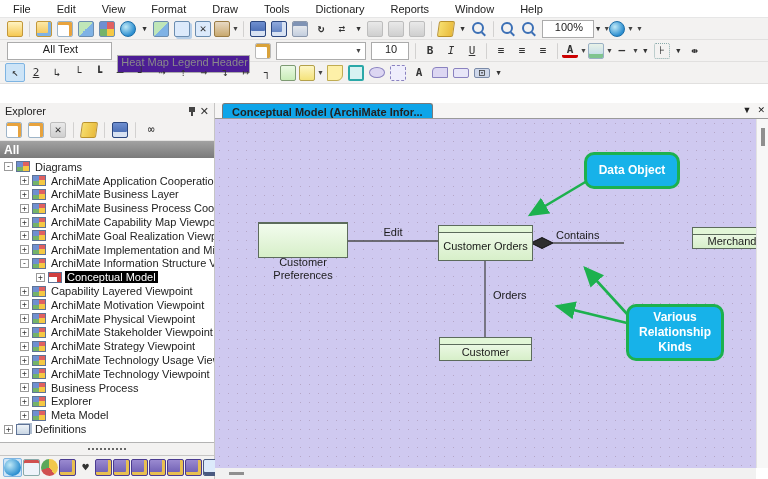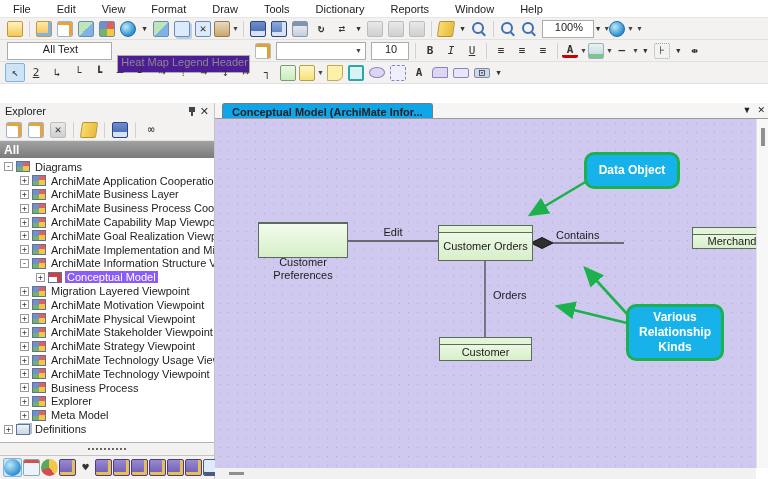--- a/index.html
+++ b/index.html
@@ -76,21 +76,21 @@
   .exp-close { font-size:11px; font-weight:bold; color:#333; }
   .exp-tools { height:22px; display:flex; align-items:center; gap:2px; padding:0 4px; border-bottom:1px solid #e3e2e1; }
   .all-bar { height:17px; background:linear-gradient(#a2a2a2,#7a7a7a); color:#fff; font-weight:bold; font-size:12px; display:flex; align-items:center; padding-left:4px; }
   .tree { flex:1; background:#fff; overflow:hidden; padding-top:2px; }
   .tree-row { height:13.8px; display:flex; align-items:center; gap:3px; white-space:nowrap; overflow:hidden; }
   .twisty { width:9px; height:9px; min-width:9px; border:1px solid #9a9a9a; background:#fff; font-size:8px; line-height:7px; text-align:center; color:#333; font-family:"DejaVu Sans Mono",monospace; }
   .tree-icon { width:14px; height:11px; min-width:14px; border:1px solid #5f7396; background:conic-gradient(#e06060 0 25%,#f5c844 0 50%,#74b36a 0 75%,#6f8fd0 0); }
   .tree-row.icon-model .tree-icon { background:#fff; box-shadow:inset -4px 4px 0 #d04040; }
   .tree-row.icon-defs .tree-icon { background:linear-gradient(#eef3f8,#c9d6e4); box-shadow:2px -1px 0 #aebdd0; }
   .tree-label { padding:0 2px; }
-  .tree-row.selected .tree-label { background:#8b5cf6; color:#fff; }
+  .tree-row.selected .tree-label { background:#000000; color:#fff; }
   .splitter { height:13px; border-top:1px solid #b3b3b3; display:flex; align-items:center; justify-content:center; }
   .splitter-grip { width:38px; border-top:2px dotted #666; height:0; }
   .bottom-bar { height:24px; border-top:1px solid #c6c5c4; background:#f3f2f1; display:flex; align-items:center; gap:1px; padding:0 3px; }
   .bic { width:17px; height:17px; border-radius:2px; position:relative; font-size:9px; display:flex; align-items:center; justify-content:center; color:#333; }
   .b-globe .bic { background:radial-gradient(circle at 35% 35%,#bfe9f7,#2d8fd0 70%); border-radius:50%; }
   .bbtn.pressed { background:#cde4f7; border:1px solid #7eb4e2; border-radius:2px; }
   .b-window .bic { background:#eef3fa; border:1px solid #8aa; box-shadow:inset 0 3px 0 #d05050; }
   .b-pie .bic { background:conic-gradient(#f2c84b 0 40%,#d05050 0 70%,#5aa85a 0); border-radius:50%; }
   .b-book .bic { background:linear-gradient(#9a8ad0,#6a5ab0); border:1px solid #4a3a90; box-shadow:inset -3px -3px 0 #e8c050; }
   .b-share .bic { color:#2f9e3f; font-weight:bold; font-size:11px; }
@@ -653,21 +653,21 @@
 
           <div class="tree-row icon-model selected" style="padding-left: 36px;">
             <span class="twisty">+</span>
             <span class="tree-icon"></span>
             <span class="tree-label">Conceptual Model</span>
           </div>
 
           <div class="tree-row" style="padding-left: 20px;">
             <span class="twisty">+</span>
             <span class="tree-icon"></span>
-            <span class="tree-label">Migration Layered Viewpoint</span>
+            <span class="tree-label">Capability Layered Viewpoint</span>
           </div>
 
           <div class="tree-row" style="padding-left: 20px;">
             <span class="twisty">+</span>
             <span class="tree-icon"></span>
             <span class="tree-label">ArchiMate Motivation Viewpoint</span>
           </div>
 
           <div class="tree-row" style="padding-left: 20px;">
             <span class="twisty">+</span>

